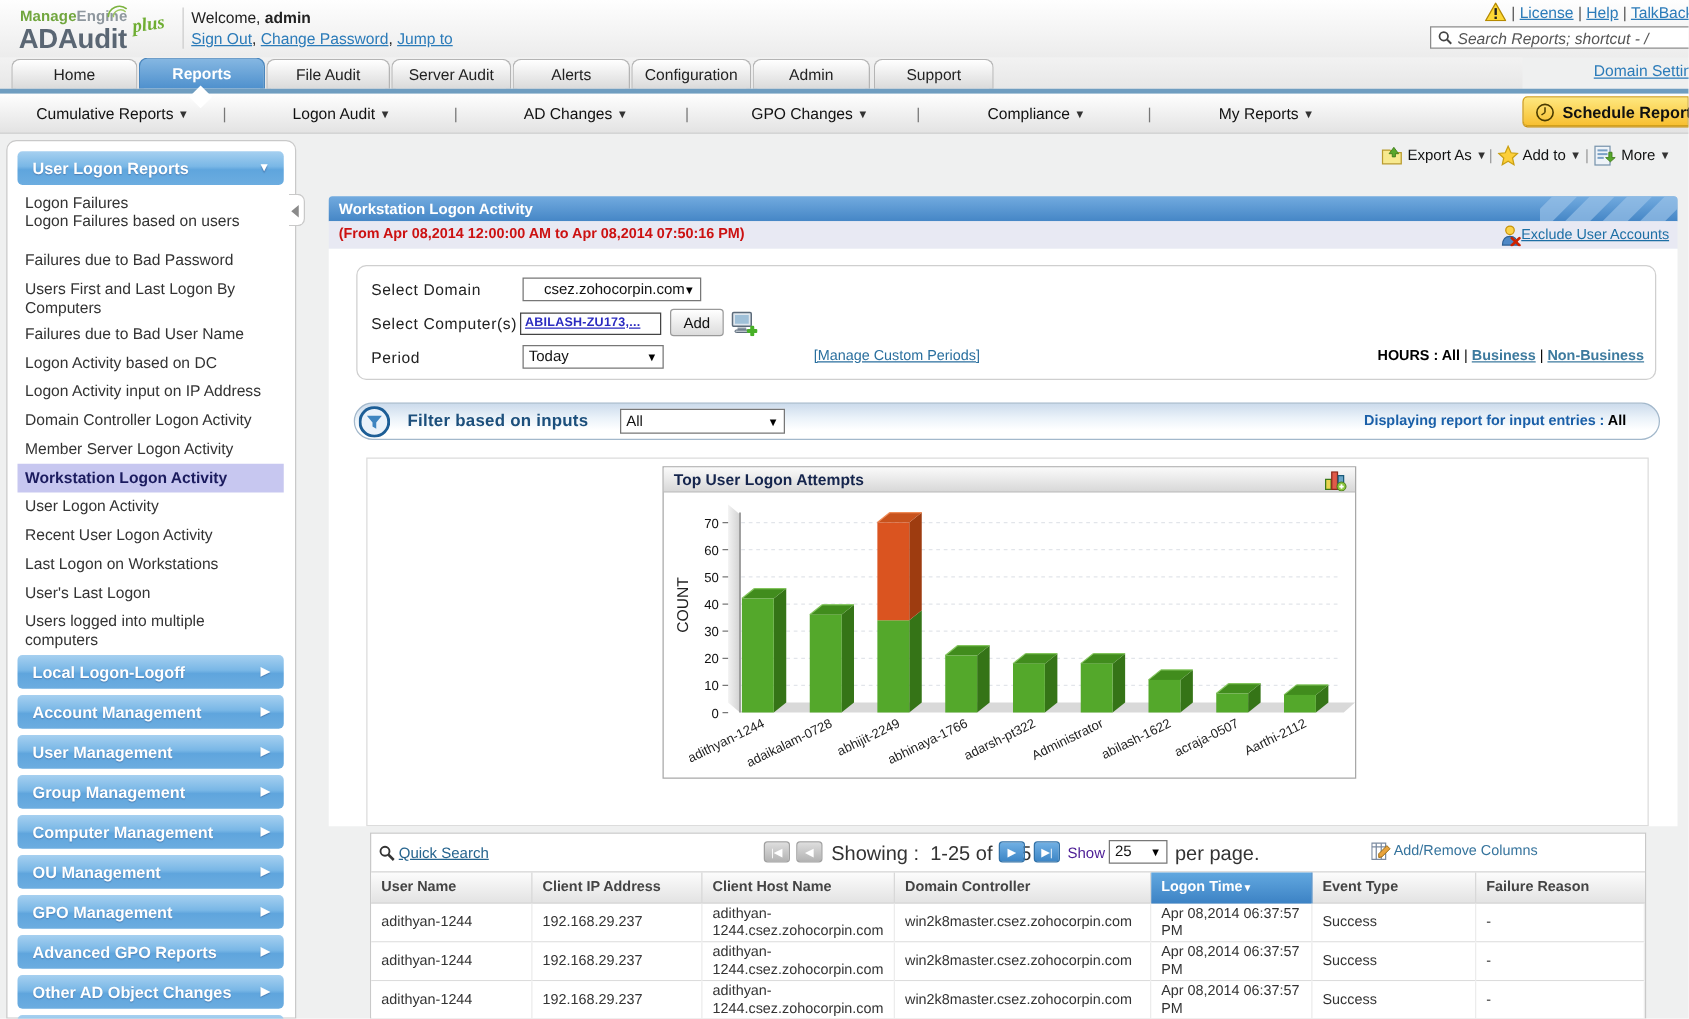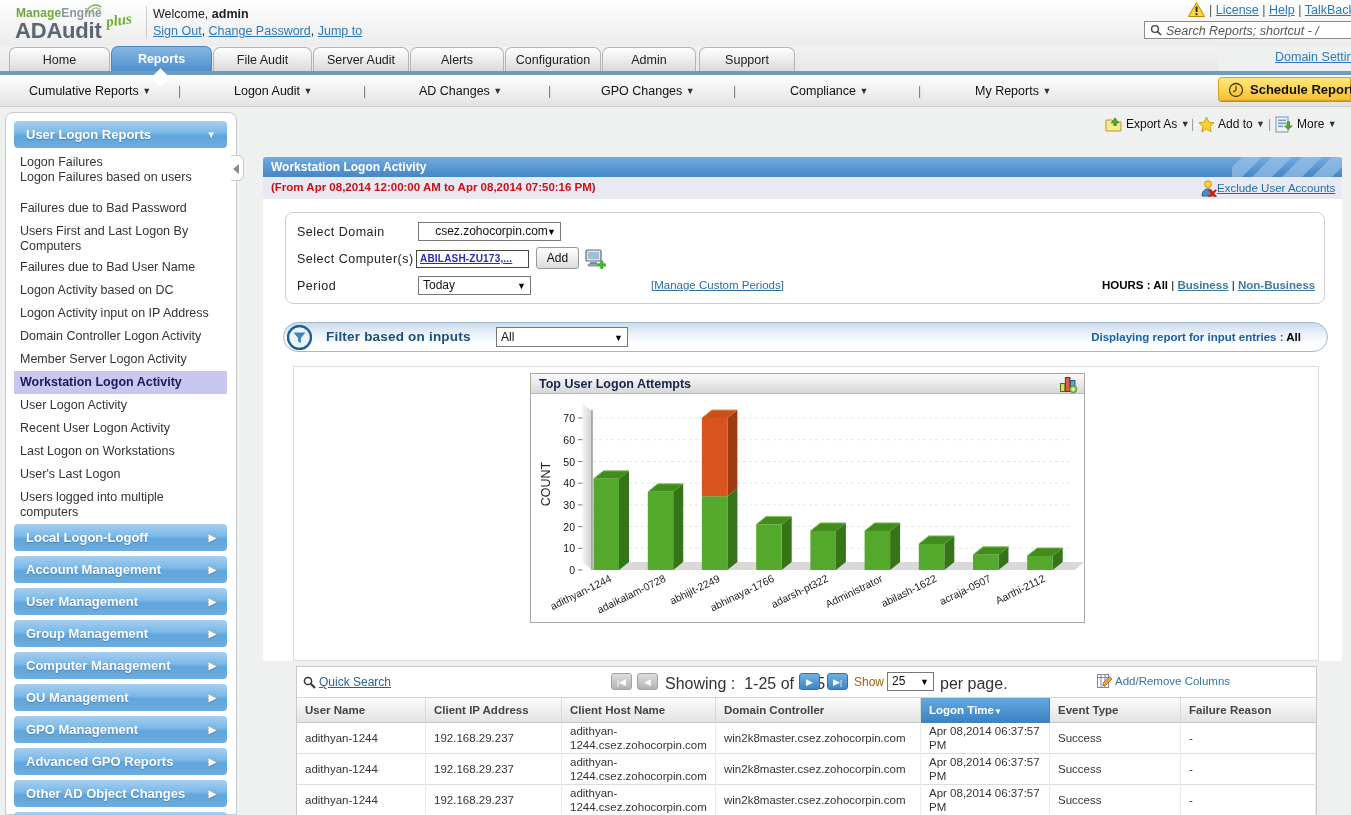--- a/index.html
+++ b/index.html
@@ -360,21 +360,21 @@
     <svg class="abs" style="left:6px;top:9px;" width="13" height="13" viewBox="0 0 13 13">
       <circle cx="5" cy="5" r="3.6" fill="none" stroke="#333" stroke-width="1.5"></circle>
       <line x1="7.8" y1="7.8" x2="12" y2="12" stroke="#333" stroke-width="2"></line>
     </svg>
     <a class="abs" href="#" style="left:22px;top:8px;font-size:12px;color:#26648e;">Quick Search</a>
     <div class="pgbtn pgray abs" style="left:314px;"><span style="font-size:8px;">|</span>◀</div>
     <div class="pgbtn pgray abs" style="left:340px;">◀</div>
     <div class="abs" style="left:368px;top:8px;font-size:16px;color:#333;">Showing :&nbsp; 1-25 of 265</div>
     <div class="pgbtn pblue abs" style="left:502px;">▶</div>
     <div class="pgbtn pblue abs" style="left:530px;">▶<span style="font-size:8px;">|</span></div>
-    <div class="abs" style="left:557px;top:8px;font-size:12px;color:#a16207;">Show</div>
+    <div class="abs" style="left:557px;top:8px;font-size:12px;color:#4c1d95;">Show</div>
     <div class="fsel abs" style="left:590px;top:5px;width:47px;height:19px;">25<span class="dn" style="line-height:19px;">▼</span></div>
     <div class="abs" style="left:643px;top:8px;font-size:16px;color:#333;">per page.</div>
     <svg class="abs" style="left:800px;top:6px;" width="16" height="16" viewBox="0 0 16 16">
       <rect x="0.5" y="1.5" width="11" height="13" fill="#fff" stroke="#7a8aa0" stroke-width="1"></rect>
       <line x1="0.5" y1="4.5" x2="11.5" y2="4.5" stroke="#7a8aa0"></line>
       <line x1="4" y1="1.5" x2="4" y2="14.5" stroke="#7a8aa0"></line>
       <line x1="8" y1="1.5" x2="8" y2="14.5" stroke="#7a8aa0"></line>
       <path d="M6 10 L12.5 3.5 l2.5 2.5 L8.5 12.5 6 13 Z" fill="#e8a33d" stroke="#9a6a10" stroke-width=".8"></path>
     </svg>
     <div class="abs" style="left:818px;top:8px;font-size:11.5px;color:#36749d;">Add/Remove Columns</div>

